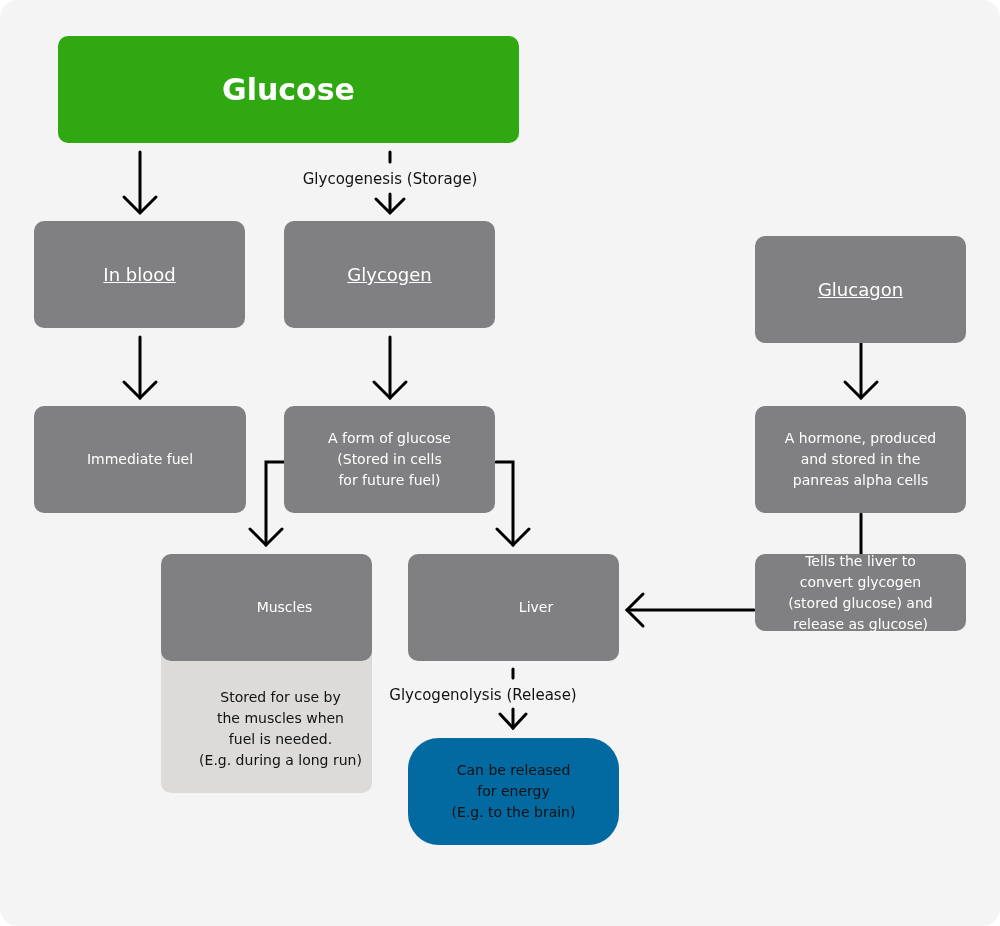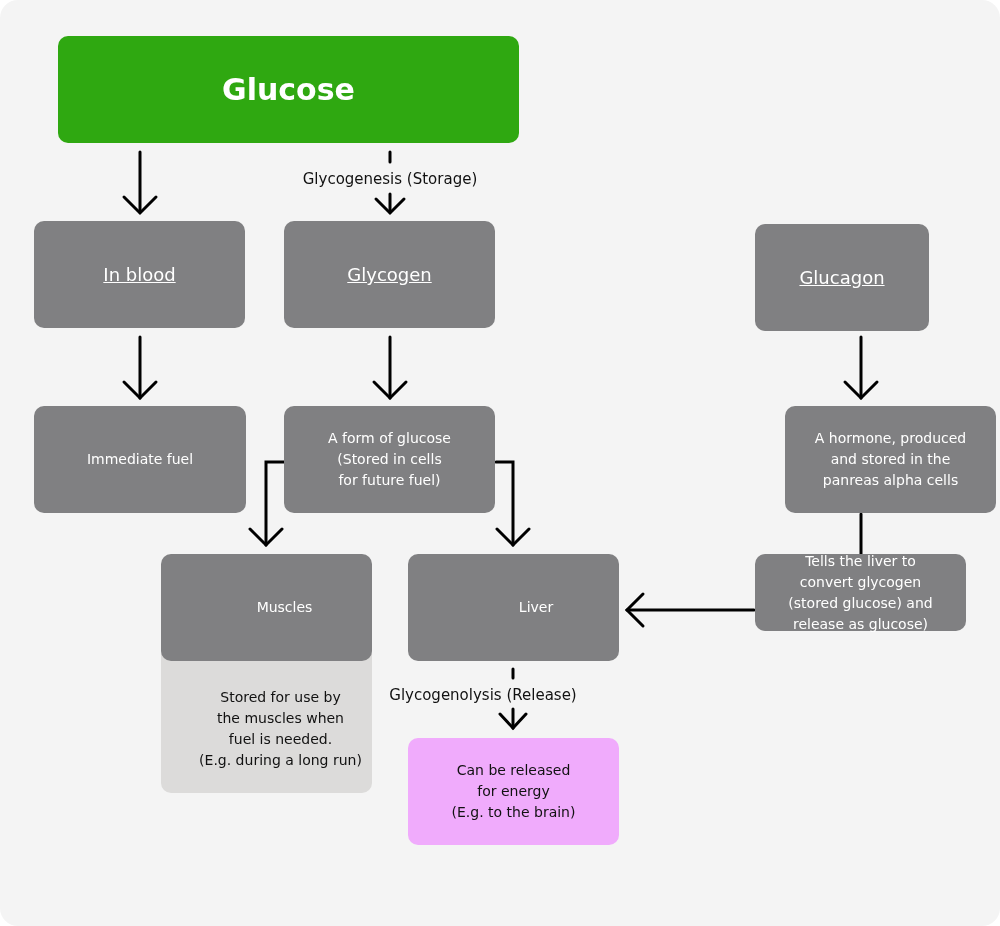--- a/index.html
+++ b/index.html
@@ -5,21 +5,21 @@
     html, body { margin: 0; padding: 0; background: #ffffff; }
     body { width: 1000px; height: 926px; position: relative; overflow: hidden;
            font-family: "DejaVu Sans", sans-serif; }
     .canvas { position: absolute; left: 0; top: 0; width: 1000px; height: 926px;
               background: #f4f4f4; border-radius: 18px; }
     .box { position: absolute; box-sizing: border-box; display: flex; align-items: center;
            justify-content: center; text-align: center; border-radius: 10px;
            color: #ffffff; background: #808082; white-space: pre-line; }
     .box.green { background: #2fa811; font-weight: bold; font-size: 30px; margin-left: 24px; }
     .box.light { background: #dcdbda; color: #111111; border-radius: 0 0 10px 10px; padding-left: 28px; }
-    .box.lightfull { background: #f0abfc; color: #111111; }
+    .box.lightfull { background: #0369a1; color: #111111; border-radius: 31px; }
     .t18 { font-size: 18px; text-decoration: underline; }
     .t16 { font-size: 14px; line-height: 21px; }
     .lbl { position: absolute; font-size: 15px; color: #111; background: #f4f4f4;
            white-space: nowrap; transform: translateX(-50%); }
     svg.wires { position: absolute; left: 0; top: 0; width: 1000px; height: 926px; pointer-events: none; }
     svg.wires path, svg.wires line { stroke: #000; stroke-width: 3; fill: none; stroke-linecap: round; stroke-linejoin: miter; }
   </style>
 </head>
 <body>
 
@@ -76,27 +76,27 @@
     <path d="M500 714 L513 728 L526 714" stroke-width="4"></path>
   </g>
 </svg>
 
 <div class="box green" style="left:34px;top:36px;width:461px;height:107px;">Glucose</div>
 
 <div class="lbl" style="left:390px;top:170px;">Glycogenesis (Storage)</div>
 
 <div class="box t18" style="left:34px;top:221px;width:211px;height:107px;">In blood</div>
 <div class="box t18" style="left:284px;top:221px;width:211px;height:107px;">Glycogen</div>
-<div class="box t18" style="left:755px;top:224px;width:174px;height:107px;">Glucagon</div>
+<div class="box t18" style="left:755px;top:236px;width:211px;height:107px;">Glucagon</div>
 
 <div class="box t16" style="left:34px;top:406px;width:212px;height:107px;">Immediate fuel</div>
 <div class="box t16" style="left:284px;top:406px;width:211px;height:107px;">A form of glucose
 (Stored in cells
 for future fuel)</div>
-<div class="box t16" style="left:755px;top:406px;width:211px;height:107px;margin-left:30px;">A hormone, produced
+<div class="box t16" style="left:755px;top:406px;width:211px;height:107px;">A hormone, produced
 and stored in the
 panreas alpha cells</div>
 
 <div class="box light t16" style="left:161px;top:650px;width:211px;height:143px;padding-top:14px;">Stored for use by
 the muscles when
 fuel is needed.
 (E.g. during a long run)</div>
 <div class="box t16" style="left:161px;top:554px;width:211px;height:107px;padding-left:36px;">Muscles</div>
 
 <div class="box t16" style="left:408px;top:554px;width:211px;height:107px;padding-left:45px;">Liver</div>

